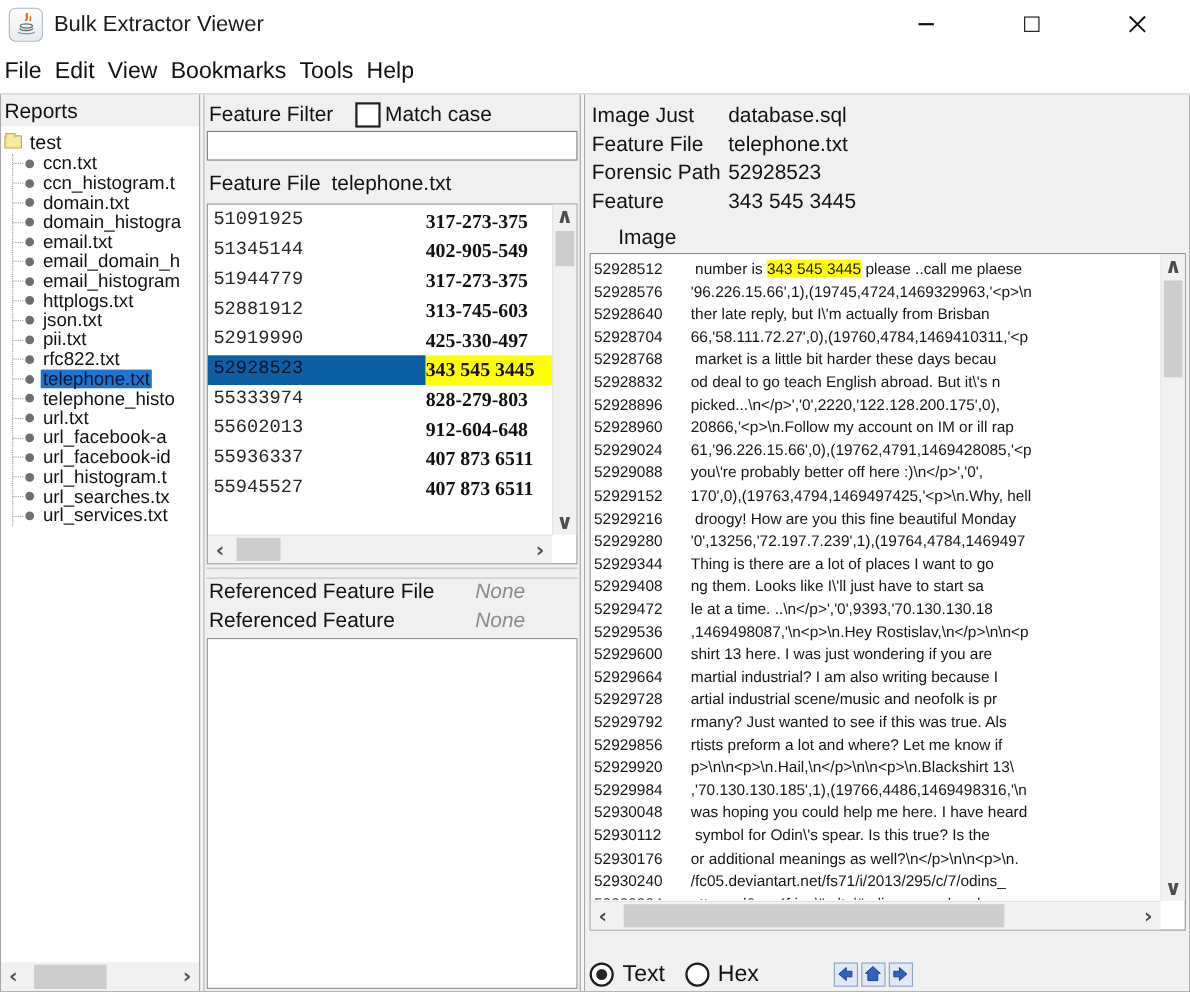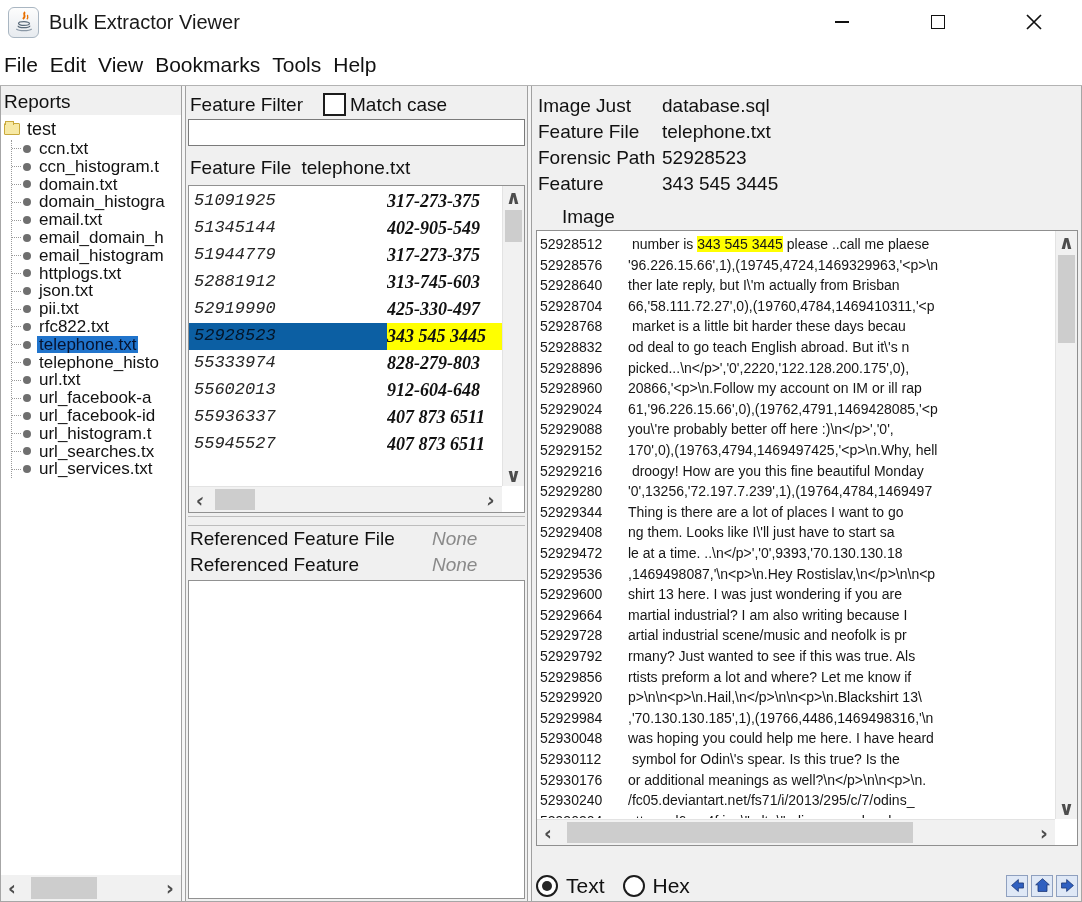--- a/index.html
+++ b/index.html
@@ -54,21 +54,21 @@
   
   .mid-panel { width:341px; display:flex; flex-direction:column; background:#f0f0f0; padding:0 2px; overflow:hidden; }
   .filter-row { display:flex; align-items:center; margin-top:7px; font-size:19px; padding-left:2px; }
   .checkbox { width:23px; height:23px; border:2px solid #1c1c1c; background:#fff; margin-left:20px; flex:0 0 auto; }
   .cb-label { margin-left:4px; }
   .filter-input { height:27px; margin-top:3px; width:100%; border:1px solid #7a7a7a; font-size:17px; padding:0 4px;
                   font-family:"Liberation Sans", sans-serif; background:#fff; }
   .ff-row { margin-top:11px; font-size:19px; padding-left:2px; height:26px; }
   .ff-row .val { margin-left:10px; }
 
-  .feature-list { margin-top:2px; height:328px; position:relative; background:#fff; border:1px solid #919191;font-style:italic; }
+  .feature-list { margin-top:2px; height:328px; position:relative; background:#fff; border:1px solid #919191; }
   .frows { position:absolute; left:0; top:2px; right:22px; bottom:26px; overflow:hidden; }
   .frow { display:flex; height:27px; line-height:26px; }
   .fpath { width:198px; padding-left:5px; font-family:"Liberation Mono", monospace; font-size:17px; color:#262626;
            flex:0 0 auto; overflow:hidden; }
   .fval { flex:1; font-family:"Liberation Serif", serif; font-weight:700; font-size:18px; white-space:nowrap; overflow:hidden; }
   .frow.sel .fpath { background:var(--list-sel); color:#041528; }
   .frow.hl .fval, .hl-mark { background:var(--hl-yellow); }
   .flist-vscroll { right:0; top:0; bottom:26px; border-left:1px solid #e3e3e3; }
   .flist-hscroll { position:absolute; left:0; right:22px; bottom:0; border-top:1px solid #e3e3e3; }
 
@@ -85,21 +85,21 @@
   .info-row .lbl { width:124px; flex:0 0 auto; }
   .image-label { font-size:19px; height:27px; margin-top:5px; display:flex; align-items:flex-end; padding-left:2px;margin-left:24px; }
 
   .dump-box { position:relative; height:637px; margin-top:2px; background:#fff; border:1px solid #8f8f8f; }
   .dump { position:absolute; left:3px; top:3px; right:23px; bottom:27px; overflow:hidden;
           font-family:Liberation Sans, sans-serif; font-size:14px; line-height:20.6px; white-space:pre; color:#161616; }
   .doff { display:inline-block; width:88px; }
   .dump-vscroll { right:0; top:0; bottom:26px; border-left:1px solid #e3e3e3; }
   .dump-hscroll { position:absolute; left:0; right:22px; bottom:0; border-top:1px solid #e3e3e3; }
 
-  .footer { height:32px; display:flex; align-items:center; justify-content:space-between; gap:24px;margin-top:24px; }
+  .footer { height:32px; display:flex; align-items:center; justify-content:flex-start; gap:24px;margin-top:24px; }
   .radio-group { display:flex; align-items:center; gap:8px; }
   .radio { width:22px; height:22px; border:2px solid #1c1c1c; border-radius:50%; background:#fff;
            display:flex; align-items:center; justify-content:center; flex:0 0 auto; }
   .radio.sel::after { content:""; width:10px; height:10px; border-radius:50%; background:#262626; }
   .radio-label { font-size:21px; margin-right:10px; }
   .nav-icons { display:flex; gap:3px; margin-left:34px; }
   .nav-btn { width:22px; height:22px; border:1px solid #8fa0bf; background:#dfe8f6;
              display:flex; align-items:center; justify-content:center; }
 </style>
 </head>

